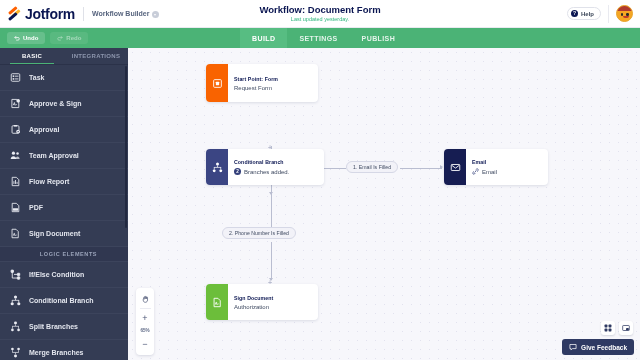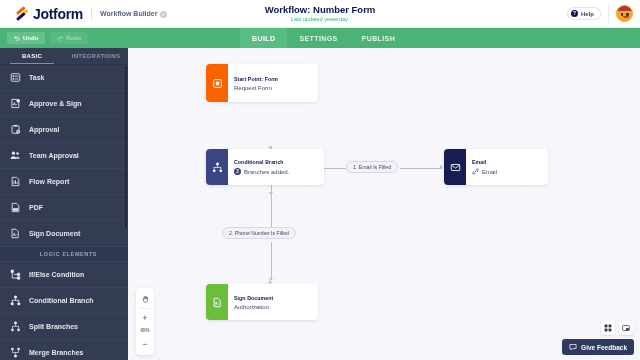--- a/index.html
+++ b/index.html
@@ -10,21 +10,21 @@
     -webkit-font-smoothing:antialiased;
   }
   .app { position:relative; width:640px; height:360px; }
 
   
   .topbar {
     position:absolute; top:0; left:0; width:640px; height:28px;
     background:#ffffff; border-bottom:1px solid #e9eaf0;
     display:flex; align-items:center;
   }
-  .brand { display:flex; align-items:center; gap:4px; padding-left:16px; }
+  .brand { display:flex; align-items:center; gap:4px; padding-left:8px; }
   .brand-mark { width:13px; height:13px; position:relative; }
   .brand-mark i {
     position:absolute; border-radius:1px; display:block;
   }
   .brand-mark i:nth-child(1){ width:10px;height:3.4px;background:#ff6100;transform:rotate(-40deg);left:0px;top:2px;}
   .brand-mark i:nth-child(2){ width:10px;height:3.4px;background:#ffb629;transform:rotate(-40deg);left:2.5px;top:5px;}
   .brand-mark i:nth-child(3){ width:10px;height:3.4px;background:#0a1551;transform:rotate(-40deg);left:0px;top:8px;}
   .brand-text { font-size:14px; font-weight:bold; color:#0a1551; letter-spacing:-.3px; }
   .brand-sep { width:1px; height:14px; background:#dfe1e8; margin:0 8px; }
   .wb-label { font-size:7px; color:#57647e; font-weight:bold; }
@@ -175,21 +175,21 @@
           <i></i>
           <i></i>
         </span>
       <span class="brand-text">Jotform</span>
     </div>
     <span class="brand-sep"></span>
     <span class="wb-label">Workflow Builder</span>
     <span class="caret"></span>
 
     <div class="title-wrap">
-      <div class="t1">Workflow: Number Form</div>
+      <div class="t1">Workflow: Document Form</div>
       <div class="t2">Last updated yesterday.</div>
     </div>
 
     <div class="top-right">
       <div class="help-btn">
         <span class="help-dot">?</span>
         <span>Help</span>
       </div>
       <span class="topdiv"></span>
       <div class="avatar">

